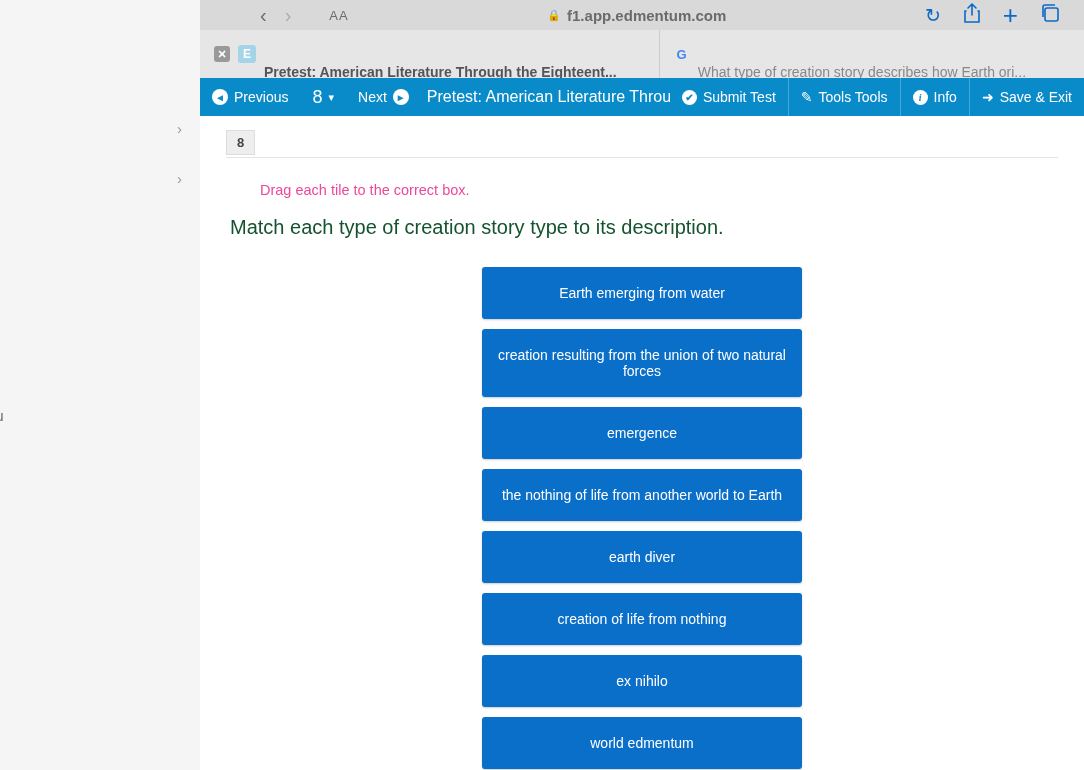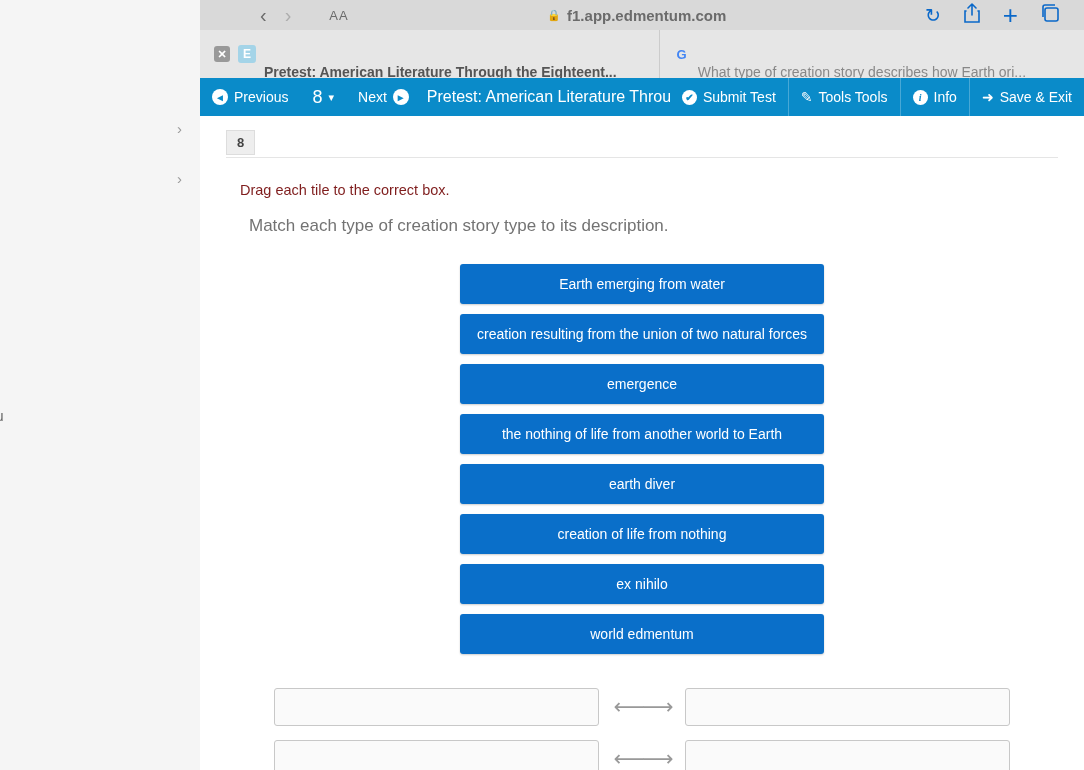--- a/index.html
+++ b/index.html
@@ -39,25 +39,25 @@
   .tb-qnum { font-size: 18px; font-weight: 500; }
   .tb-caret { font-size: 11px; }
   .tb-arrow { width:16px;height:16px;border-radius:50%;background:#fff;color:#0a8bc9;display:flex;align-items:center;justify-content:center;font-size:10px;font-weight:900;}
   .tb-circ { width:15px;height:15px;border-radius:50%;background:#fff;color:#0a8bc9;display:flex;align-items:center;justify-content:center;font-size:10px;font-weight:900;}
 
   
   .content { position: absolute; left: 200px; right: 0; top: 116px; bottom: 0; background: #fff; overflow: hidden; }
   .inner { padding: 14px 26px; }
   .q-badge { display:inline-block; background:#eee; border:1px solid #ddd; padding:4px 10px; font-size:13px; font-weight:700; color:#444; }
   .q-underline { border-bottom:1px solid #e5e5e5; margin-top:2px; }
-  .instr1 { margin: 24px 0 0 14px; font-size: 14.5px; color: #7f1d1d; }
-  .instr2 { margin: 18px 0 0 23px; font-size: 17px; color: #737373; }
+  .instr1 { margin: 24px 0 0 34px; font-size: 14.5px; color: #ec4899; }
+  .instr2 { margin: 18px 0 0 4px; font-size: 20px; color: #14532d; }
 
   .tiles { margin: 28px auto 0; display: flex; flex-direction: column; align-items: center; gap: 10px; }
-  .tile { width: 364px; min-height: 40px; background: #0a6fc9; color: #fff; border-radius: 3px; display: flex; align-items: center; justify-content: center; text-align: center; font-size: 14px; padding: 12px 10px; cursor: grab; box-shadow: 0 1px 2px rgba(0,0,0,.2); }
+  .tile { width: 320px; min-height: 40px; background: #0a6fc9; color: #fff; border-radius: 3px; display: flex; align-items: center; justify-content: center; text-align: center; font-size: 14px; padding: 18px 10px; cursor: grab; box-shadow: 0 1px 2px rgba(0,0,0,.2); }
   .tile.italic { }
 
   .slots { margin: 34px 48px 0; display: flex; flex-direction: column; gap: 14px; }
   .slot-row { display: flex; align-items: center; gap: 14px; }
   .slot { flex: 1; height: 38px; border: 1px solid #c8c8c8; border-radius: 3px; background: #fafafa; }
   .arrow-lr { color: #999; font-size: 22px; letter-spacing: -3px; white-space: nowrap; }
 </style>
 </head>
 <body>
 

